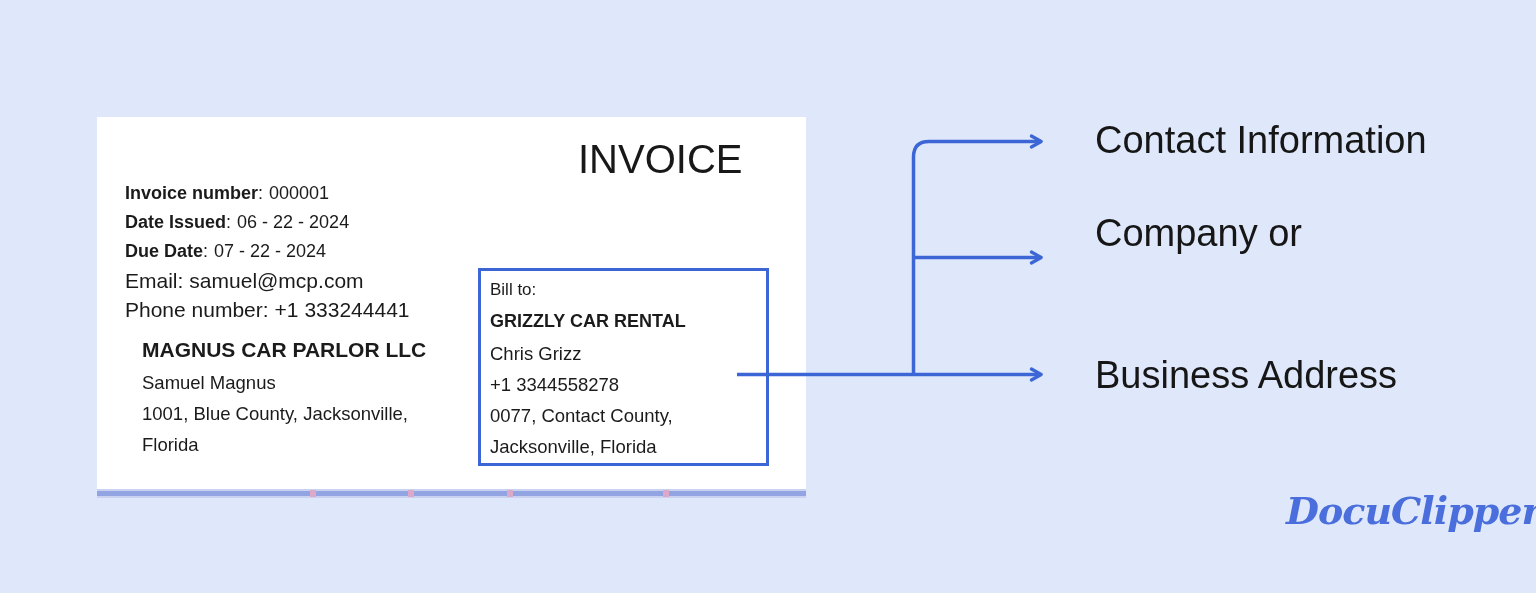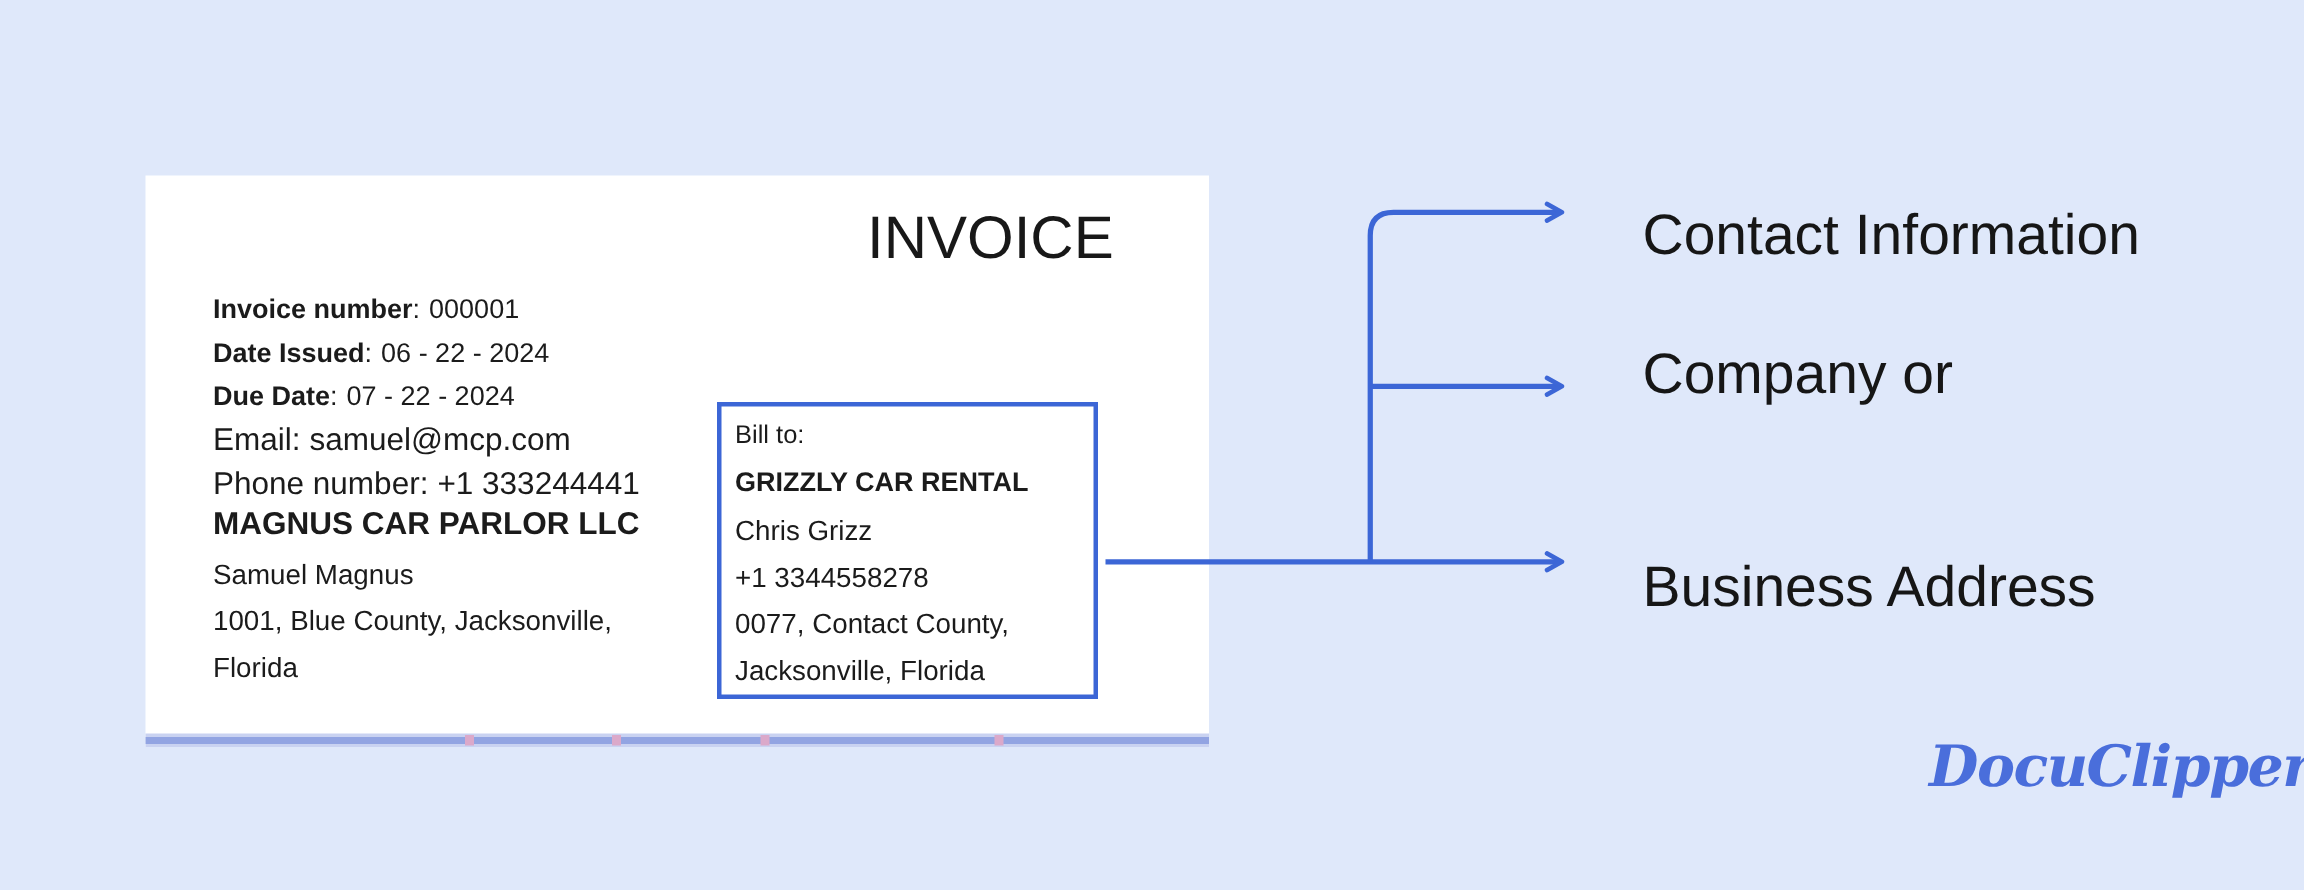--- a/index.html
+++ b/index.html
@@ -15,32 +15,32 @@
   
   .invoice-card{
     position:absolute;left:97px;top:117px;width:709px;height:381px;
     background:#ffffff;
   }
   .invoice-title{
     position:absolute;left:481px;top:20px;
     font-size:40px;font-weight:400;letter-spacing:0px;color:#181818;
     white-space:nowrap;
   }
-  .meta{position:absolute;left:45px;top:62px;margin-top:13px;}
+  .meta{position:absolute;left:28px;top:62px;}
   .meta .row{height:29px;line-height:29px;font-size:18px;white-space:nowrap;}
   .meta .row.small{font-size:21px;}
   .meta .row.bold .label{font-weight:700;}
   .meta .value{margin-left:6px;}
 
   .from-block{position:absolute;left:45px;top:218px;}
   .from-company{font-size:21px;font-weight:700;line-height:30px;margin-bottom:2px;white-space:nowrap;}
   .from-block .line{font-size:18.5px;line-height:31px;white-space:nowrap;}
 
   .billto{
-    position:absolute;left:381px;top:151px;width:254px;height:198px;
+    position:absolute;left:381px;top:151px;width:291px;height:198px;
     box-sizing:border-box;border:3px solid #3c66d6;
     padding:4px 0 0 9px;background:#ffffff;
   }
   .billto .heading{font-size:17px;line-height:30px;white-space:nowrap;}
   .billto .company{font-size:18px;font-weight:700;line-height:33px;white-space:nowrap;}
   .billto .line{font-size:18.5px;line-height:31px;white-space:nowrap;}
 
   
   .table-sliver{
     position:absolute;left:0;bottom:0;width:709px;height:9px;
@@ -49,21 +49,21 @@
   .table-sliver .tick{
     position:absolute;top:1px;width:6px;height:7px;background:#dba9ca;
   }
 
   
   svg.connectors{position:absolute;left:0;top:0;pointer-events:none;}
 
   
   .anno-label{
     position:absolute;left:1095px;
-    font-size:38px;color:#161616;white-space:nowrap;margin-top:17px;
+    font-size:38px;color:#161616;white-space:nowrap;
   }
   .anno-contact{top:119px;}
   .anno-company{top:204px;line-height:58px;}
   .anno-business{top:354px;}
 
   
   .logo{
     position:absolute;left:1286px;top:488px;
     font-family:"DejaVu Serif", serif;font-style:italic;font-weight:700;
     font-size:38px;letter-spacing:-1px;color:#4a6edb;white-space:nowrap;

